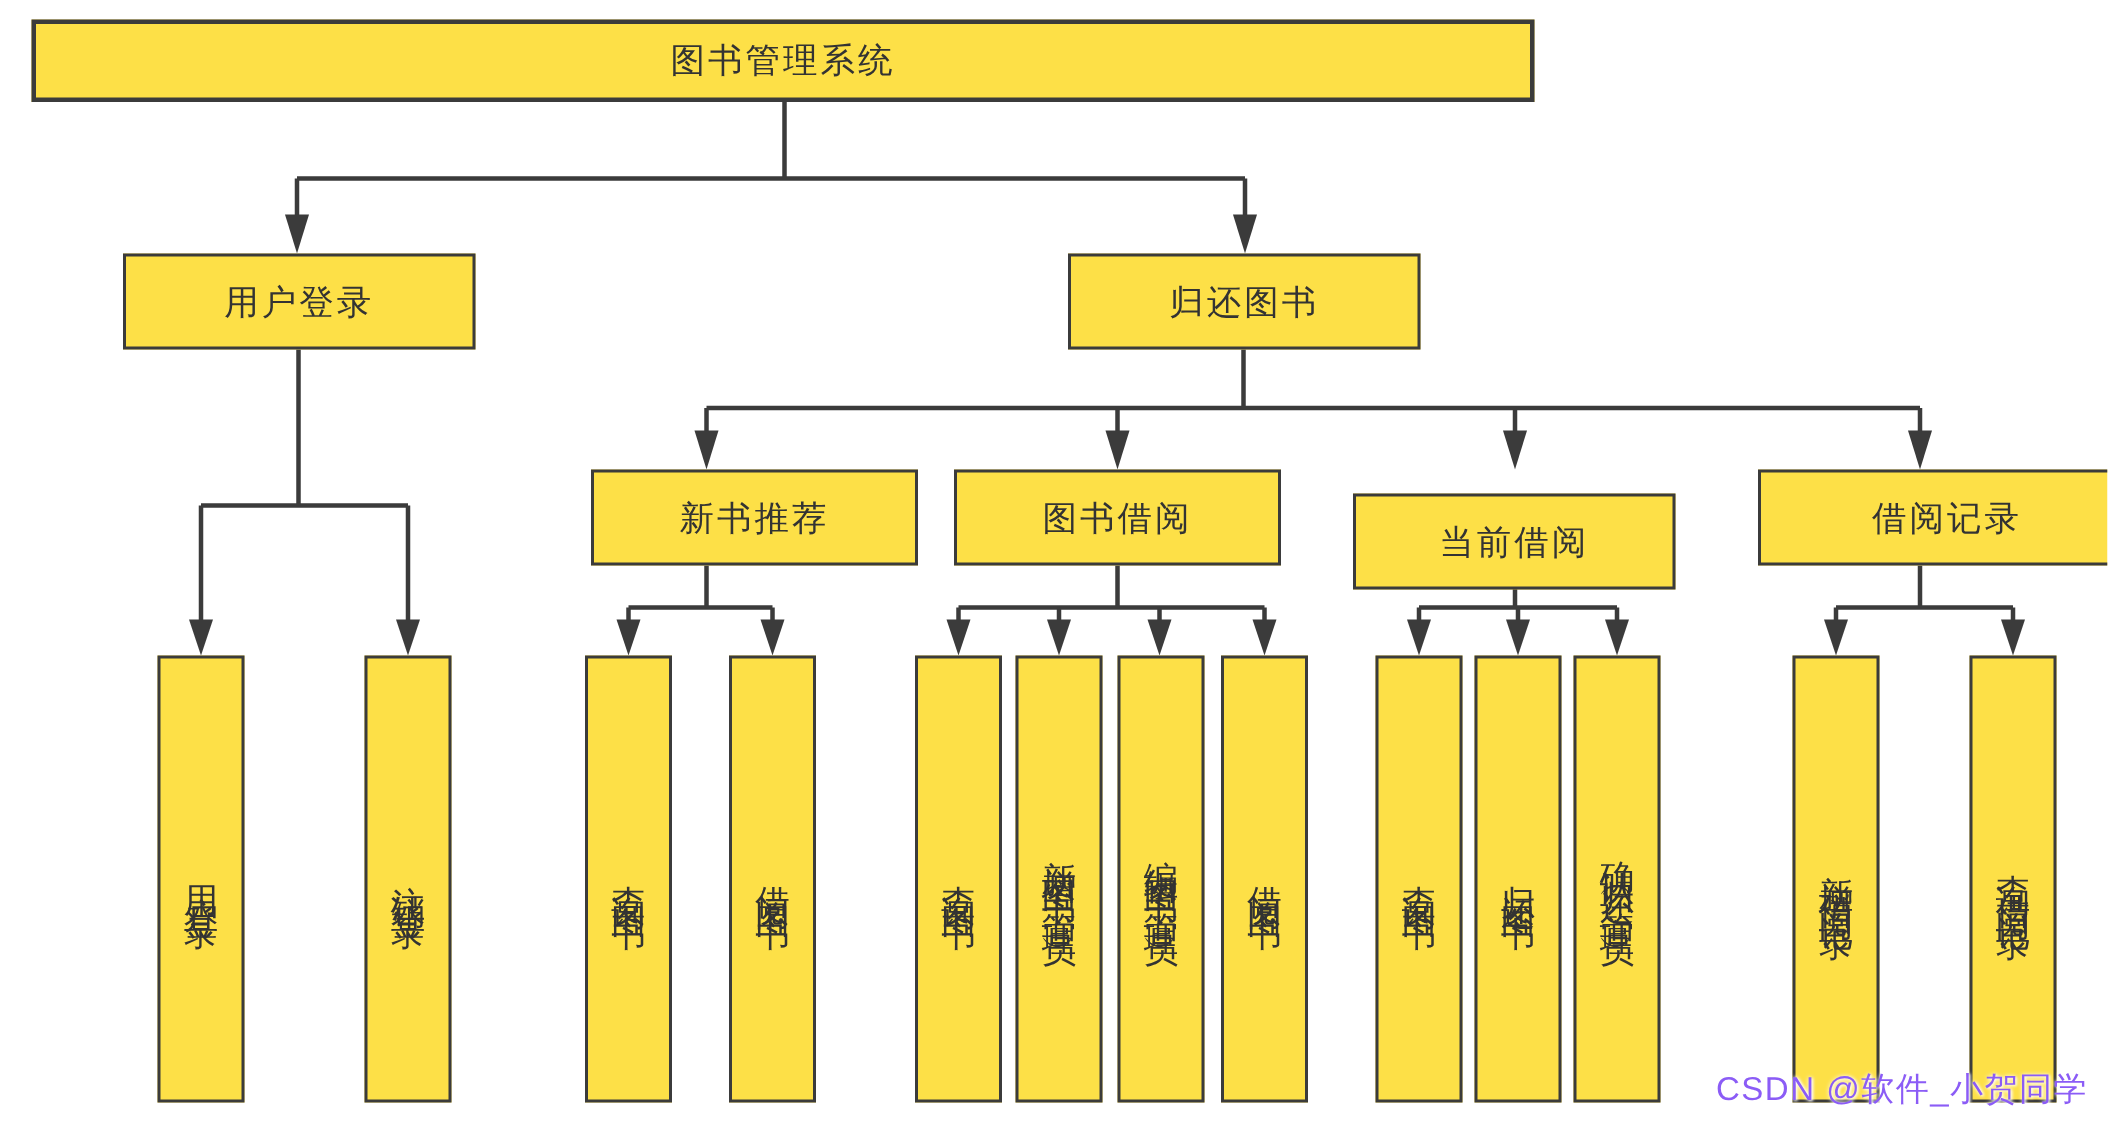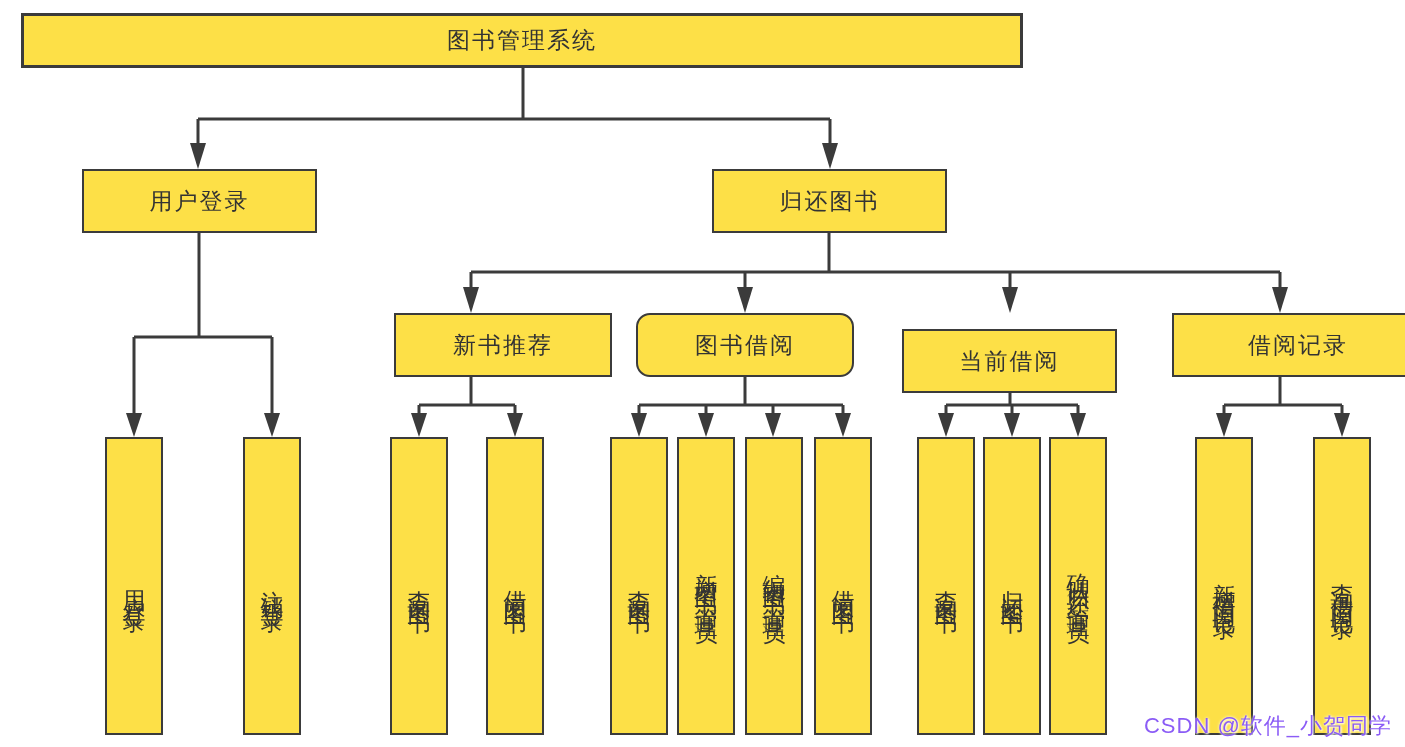--- a/index.html
+++ b/index.html
@@ -84,21 +84,21 @@
       <polygon points="1334,413 1350,413 1342,437"></polygon>
     </g>
   </svg>
 
   <div class="box hbox root" style="left:21px; top:13px; width:1002px; height:55px;">图书管理系统</div>
 
   <div class="box hbox" style="left:82px; top:169px; width:235px; height:64px;">用户登录</div>
   <div class="box hbox" style="left:712px; top:169px; width:235px; height:64px;">归还图书</div>
 
   <div class="box hbox" style="left:362px; top:313px; width:218px; height:64px;margin-left:32px;">新书推荐</div>
-  <div class="box hbox" style="left:636px; top:313px; width:218px; height:64px;border-radius:14px;">图书借阅</div>
+  <div class="box hbox" style="left:636px; top:313px; width:218px; height:64px;">图书借阅</div>
   <div class="box hbox" style="left:902px; top:313px; width:215px; height:64px;margin-top:16px;">当前借阅</div>
   <div class="box hbox" style="left:1172px; top:313px; width:252px; height:64px;">借阅记录</div>
 
   <div class="box vbox" style="left:105px; top:437px; width:58px; height:298px;">用户登录</div>
   <div class="box vbox" style="left:243px; top:437px; width:58px; height:298px;">注销登录</div>
 
   <div class="box vbox" style="left:390px; top:437px; width:58px; height:298px;">查询图书</div>
   <div class="box vbox" style="left:486px; top:437px; width:58px; height:298px;">借阅图书</div>
 
   <div class="box vbox" style="left:610px; top:437px; width:58px; height:298px;">查询图书</div>

